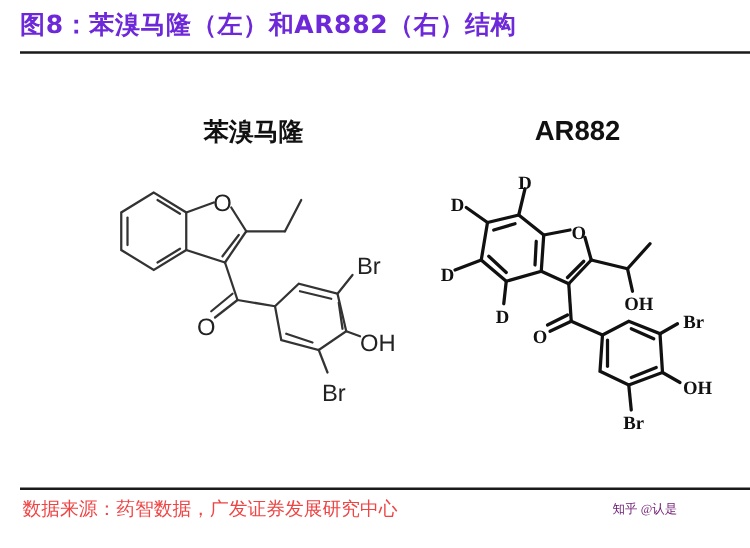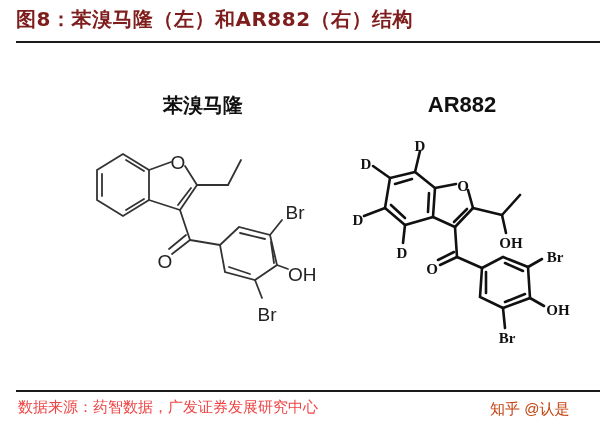--- a/index.html
+++ b/index.html
@@ -1,30 +1,30 @@
 <!DOCTYPE html>
 <html><head>
   <meta charset="utf-8">
   <style>
     html, body { margin: 0; padding: 0; background: #ffffff; }
     body { width: 600px; height: 438px; position: relative; overflow: hidden; font-family: "DejaVu Sans", sans-serif; }
     .fig-title {
       position: absolute; left: 16px; top: 6px;
-      font-size: 20px; font-weight: bold; color: #7f1d1d; letter-spacing: 0.5px;
+      font-size: 20px; font-weight: bold; color: #6d28d9; letter-spacing: 0.5px;
       font-family: "DejaVu Sans", sans-serif; white-space: nowrap;
     }
     .rule-top { position: absolute; left: 16px; right: 0; top: 41px; height: 2px; background: #1a1a1a; }
     .rule-bottom { position: absolute; left: 16px; right: 0; top: 390px; height: 2px; background: #1a1a1a; }
     .source {
       position: absolute; left: 18px; top: 398px;
       font-size: 15px; color: #ef4444; font-family: "DejaVu Serif", serif; white-space: nowrap;
     }
     .watermark {
       position: absolute; left: 490px; top: 400px;
-      font-size: 15px; color: #c2410c; font-family: Liberation Sans, sans-serif; white-space: nowrap;
+      font-size: 10px; color: #701a75; font-family: Liberation Serif, serif; white-space: nowrap;
     }
     svg.diagram { position: absolute; left: 0; top: 0; }
     .lbl-cn { font-family: "DejaVu Sans", sans-serif; font-weight: bold; font-size: 20px; fill: #111; }
     .lbl-en { font-family: "Liberation Sans", sans-serif; font-weight: bold; font-size: 22px; fill: #111; }
     .atom-l { font-family: "Liberation Sans", sans-serif; font-size: 19px; fill: #222; }
     .atom-r { font-family: "Liberation Serif", serif; font-weight: bold; font-size: 15px; fill: #111; }
     .bond-l { stroke: #333; stroke-width: 1.8; fill: none; stroke-linecap: round; }
     .bond-r { stroke: #111; stroke-width: 2.6; fill: none; stroke-linecap: round; }
   </style>
 </head>

